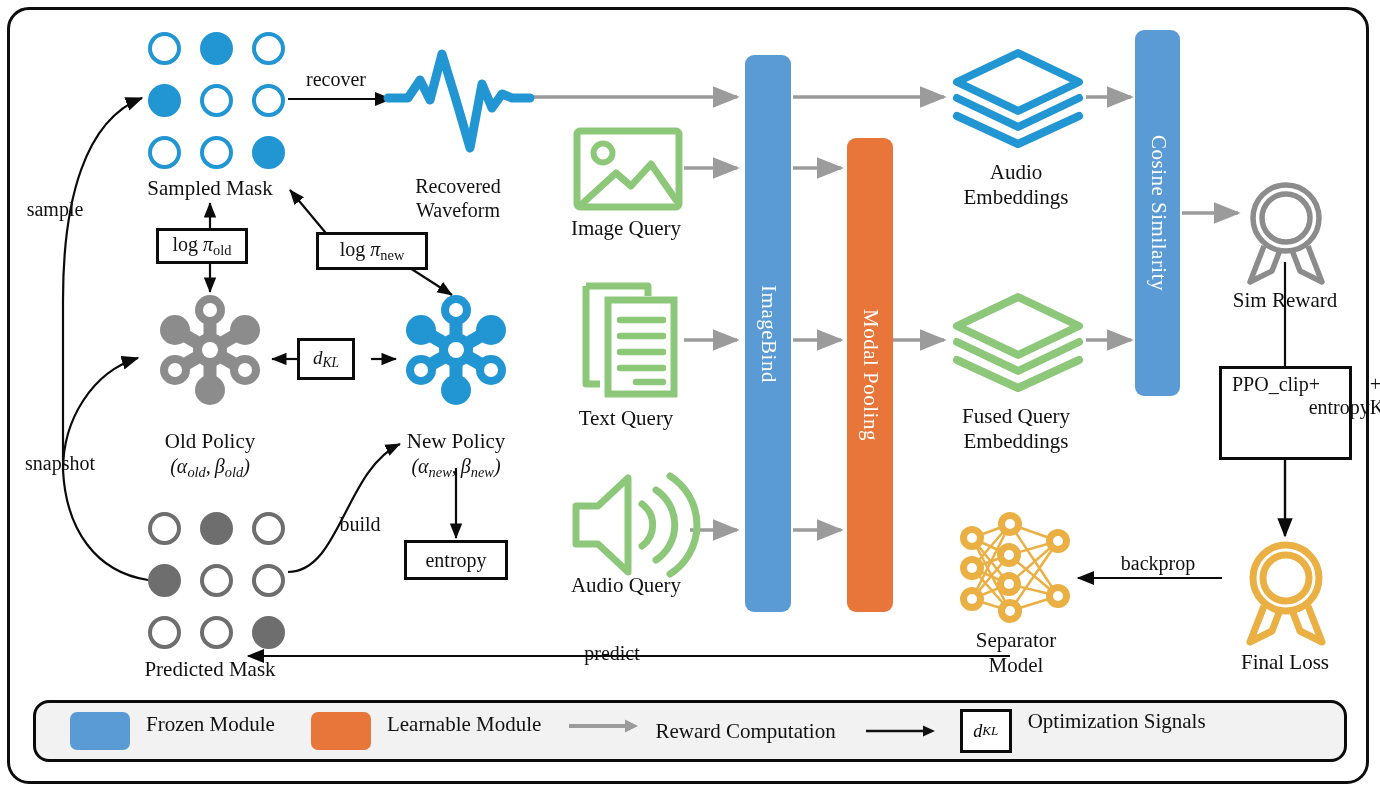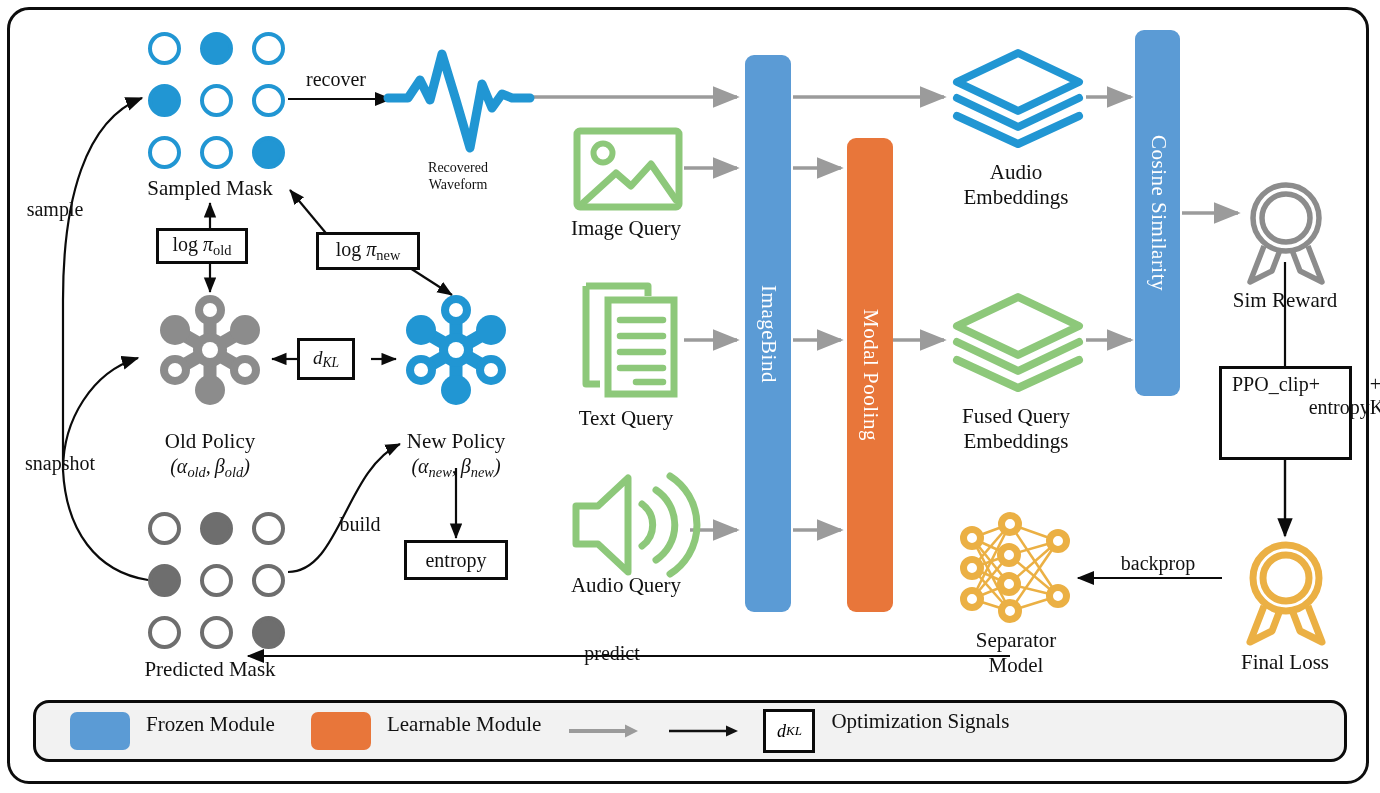--- a/index.html
+++ b/index.html
@@ -116,21 +116,21 @@
       <div class="dot" style="background: transparent; border: 4px solid rgb(33, 150, 211);"></div>
       <div class="dot" style="background: transparent; border: 4px solid rgb(33, 150, 211);"></div>
       <div class="dot" style="background: rgb(33, 150, 211); border: 4px solid rgb(33, 150, 211);"></div>
     </div>
   <div class="lbl c" style="left:210px;top:176px;font-size:21px;">Sampled Mask</div>
 
   <div class="box" style="left:156px;top:228px;width:92px;height:36px;font-size:20px;">
     <span>log&nbsp;<i>π</i><sub>old</sub></span>
   </div>
 
-  <div class="box" style="left:316px;top:232px;width:104px;height:38px;font-size:20px;">
+  <div class="box" style="left:316px;top:232px;width:112px;height:38px;font-size:20px;">
     <span>log&nbsp;<i>π</i><sub>new</sub></span>
   </div>
 
   <svg class="abs" style="left:148px;top:288px;width:124px;height:124px;" viewBox="0 0 124 124">
     <g stroke="#8C8C8C" stroke-width="13" fill="none">
       <line x1="62" y1="62" x2="62" y2="24"></line>
         <line x1="62" y1="62" x2="95" y2="43"></line>
       <line x1="62" y1="62" x2="95" y2="81"></line>
         <line x1="62" y1="62" x2="62" y2="100"></line>
       <line x1="62" y1="62" x2="29" y2="81"></line>
@@ -199,21 +199,21 @@
   <div class="lbl c" style="left:55px;top:198px;font-size:20px;">sample</div>
   <div class="lbl c" style="left:60px;top:452px;font-size:20px;">snapshot</div>
   <div class="lbl c" style="left:360px;top:513px;font-size:20px;">build</div>
   <div class="lbl c" style="left:336px;top:68px;font-size:20px;">recover</div>
   <div class="lbl c" style="left:612px;top:642px;font-size:20px;text-align:right;">predict</div>
   <div class="lbl c" style="left:1158px;top:552px;font-size:20px;">backprop</div>
 
   <svg class="abs" style="left:386px;top:38px;width:146px;height:128px;" viewBox="0 0 146 128">
     <polyline points="2,60 22,60 34,42 44,62 56,16 70,62 84,110 96,46 106,70 116,56 126,60 144,60" fill="none" stroke="#2196D3" stroke-width="9" stroke-linejoin="round" stroke-linecap="round"></polyline>
   </svg>
-  <div class="lbl c" style="left:458px;top:160px;font-size:14px;"><span>Recovered</span><br><span>Waveform</span></div>
+  <div class="lbl c" style="left:458px;top:175px;font-size:20px;"><span>Recovered</span><br><span>Waveform</span></div>
 
   <svg class="abs" style="left:572px;top:126px;width:112px;height:86px;" viewBox="0 0 112 86">
     <rect x="5" y="5" width="102" height="76" rx="3" fill="none" stroke="#8DC87A" stroke-width="7"></rect>
     <circle cx="31" cy="27" r="9.5" fill="none" stroke="#8DC87A" stroke-width="6"></circle>
     <polyline points="11,77 44,47 59,60 79,38 104,74" fill="none" stroke="#8DC87A" stroke-width="7" stroke-linejoin="round" stroke-linecap="round"></polyline>
   </svg>
   <div class="lbl c" style="left:626px;top:216px;font-size:21px;">Image Query</div>
 
   <svg class="abs" style="left:578px;top:278px;width:104px;height:122px;" viewBox="0 0 104 122">
     <path d="M8,8 h62 v10 M8,8 v98 h14" fill="none" stroke="#8DC87A" stroke-width="7" stroke-linejoin="round"></path>
@@ -328,20 +328,21 @@
     </div>
     <div class="lg-item" style="margin-left:36px;">
       <div class="lg-sw" style="background:#E8763A;"></div>
       <div class="lg-tx">Learnable Module</div>
     </div>
     <div class="lg-item" style="margin-left:28px;">
       <svg width="70" height="14" viewBox="0 0 70 14">
         <line x1="0" y1="7" x2="56" y2="7" stroke="#9B9B9B" stroke-width="4"></line>
         <path d="M56,0.5 L69,7 L56,13.5 z" fill="#9B9B9B"></path>
       </svg>
+      <div class="lg-tx">Reward Computation</div>
     </div>
     <div class="lg-item" style="margin-left:30px;">
       <svg width="70" height="14" viewBox="0 0 70 14">
         <line x1="0" y1="7" x2="58" y2="7" stroke="#111" stroke-width="2.4"></line>
         <path d="M57,1.6 L69,7 L57,12.4 z" fill="#111"></path>
       </svg>
     </div>
     <div class="lg-item" style="margin-left:24px;">
       <div class="lg-box">
           <i>d</i>

